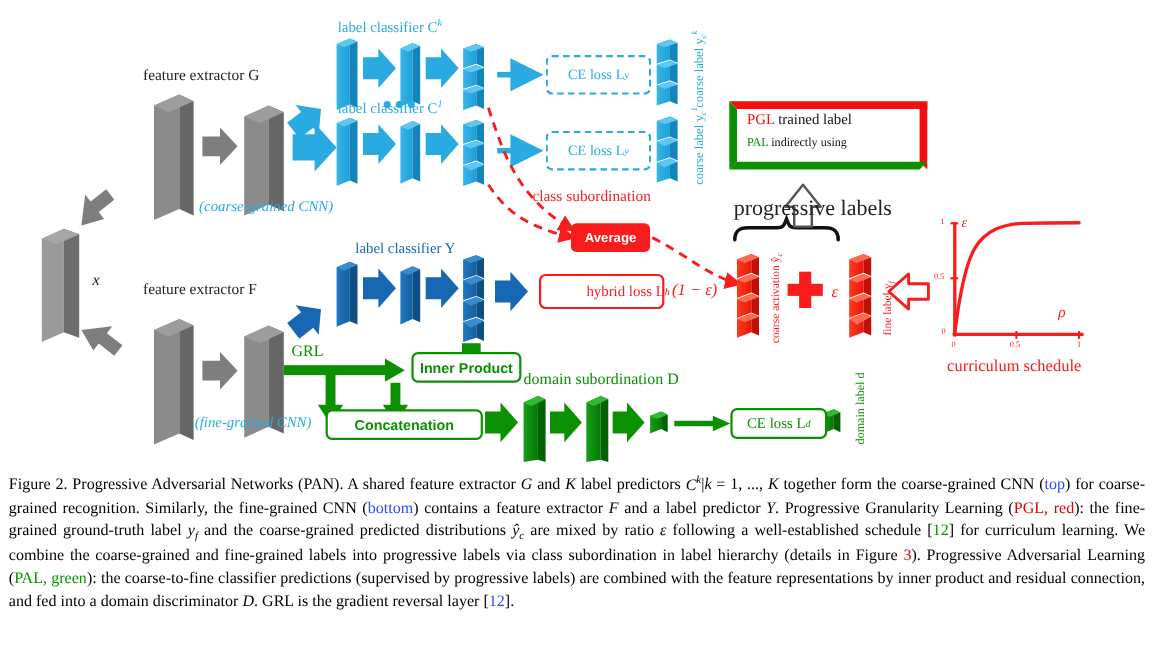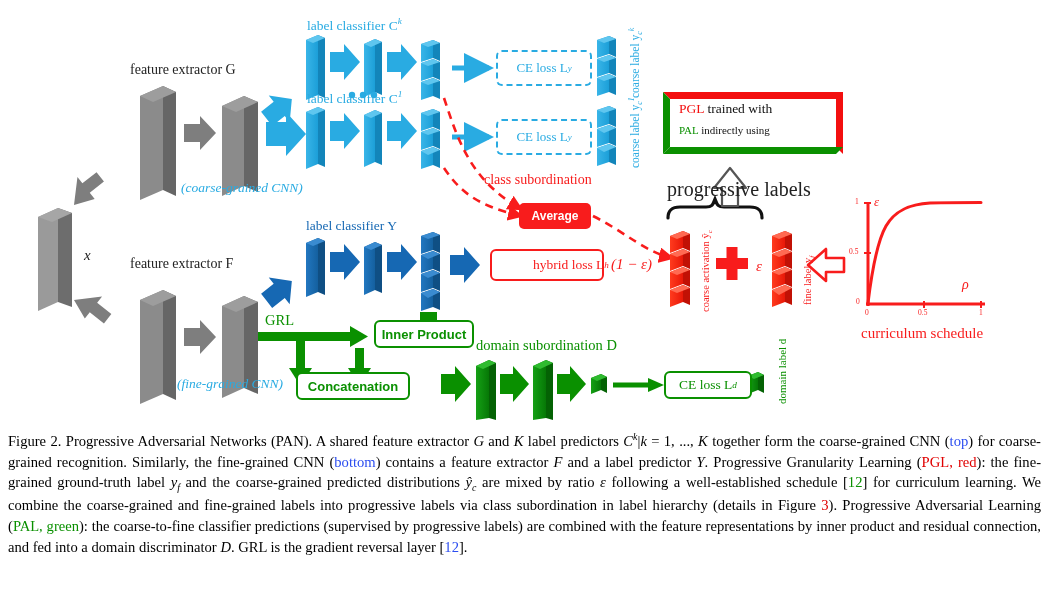--- a/index.html
+++ b/index.html
@@ -7,21 +7,21 @@
        font-family:"Liberation Serif", serif;color:#111;}
   #figure{position:absolute;left:0;top:0;width:1049px;height:420px;}
   #caption{position:absolute;left:8px;top:430px;width:1033px;
            font-family:"Liberation Serif", serif;font-size:14.6px;line-height:1.42;
            text-align:justify;color:#000;}
   
   .lbl{position:absolute;white-space:nowrap;font-family:"Liberation Serif",serif;}
   .lbl-dark{color:#222;font-size:14px;}
   .lbl-cyan{color:#29ABE2;font-size:13.5px;}
   .lbl-cyan-i{color:#29ABE2;font-size:13.5px;font-style:italic;}
-  .lbl-blue{color:#1668B3;font-size:13.5px;}
+  .lbl-blue{color:#1668B3;font-size:13.5px;margin-left:17px;}
   .lbl-green{color:#0a9000;font-size:13.5px;}
   .lbl-red{color:#f81c1c;font-size:13.5px;}
   .vert{transform-origin:0 0;transform:rotate(-90deg);}
   i.mi{font-family:"Liberation Serif",serif;font-style:italic;}
   sup.mi,sub.mi{font-size:.68em;font-style:italic;}
   
   .box{position:absolute;box-sizing:border-box;display:flex;align-items:center;
        justify-content:center;white-space:nowrap;border-radius:6px;
        font-family:"Liberation Serif",serif;}
   .box-dash-cyan{border:2.2px dashed #29ABE2;color:#29ABE2;font-size:13px;background:#fff;}
@@ -468,31 +468,31 @@
   <span>coarse activation ŷ</span><sub class="mi">c</sub>
 </div>
 <div class="lbl lbl-red vert" style="left:802px;top:305px;font-size:10.5px;">
   <span>fine label y</span><sub class="mi">f</sub>
 </div>
 <div class="lbl lbl-dark" style="left:667px;top:178px;font-size:20px;">progressive labels</div>
 
 
 <div class="lbl" style="left:679px;top:101px;font-size:13.5px;color:#111;">
   <span style="color:#f30f0f;">PGL</span>
-  <span>trained with</span>
+  <span>trained label</span>
 </div>
 <div class="lbl" style="left:679px;top:124px;font-size:11px;color:#111;">
   <span style="color:#0a9000;">PAL</span>
   <span>indirectly using</span>
 </div>
 
 
 <div class="lbl lbl-green" style="left:265px;top:312px;font-size:14.5px;">GRL</div>
 <div class="box box-green" style="left:374px;top:320px;width:100px;height:28px;">Inner Product</div>
-<div class="box box-green" style="left:296px;top:372px;width:114px;height:28px;">Concatenation</div>
+<div class="box box-green" style="left:296px;top:372px;width:143px;height:28px;">Concatenation</div>
 <div class="lbl lbl-green" style="left:476px;top:337px;font-size:14.5px;">domain subordination D</div>
 <div class="box box-green-serif" style="left:664px;top:371px;width:88px;height:28px;">
   <span>CE loss L</span>
       <sub class="mi">d</sub>
 </div>
 <div class="lbl lbl-green vert" style="left:776px;top:404px;font-size:11px;">domain label d</div>
 
 
 <div class="lbl lbl-red" style="left:874px;top:194px;font-size:13px;font-style:italic;">ε</div>
 <div class="lbl lbl-red" style="left:962px;top:277px;font-size:14px;font-style:italic;">ρ</div>

